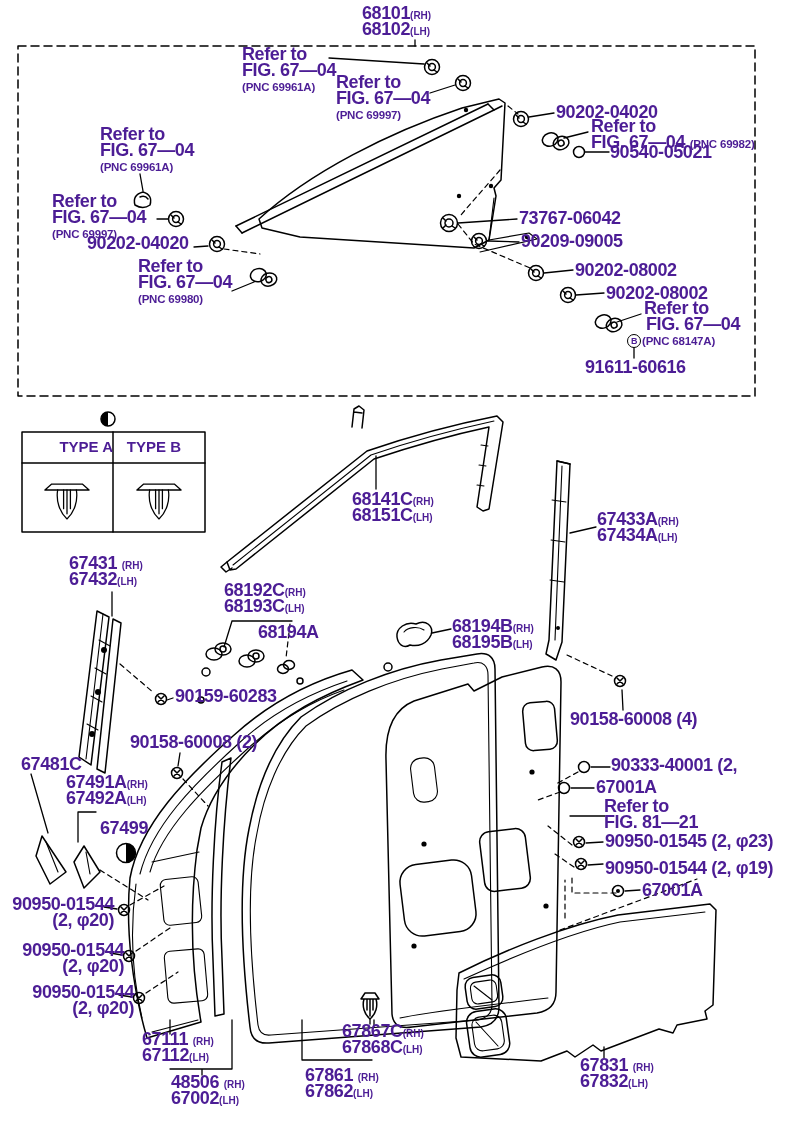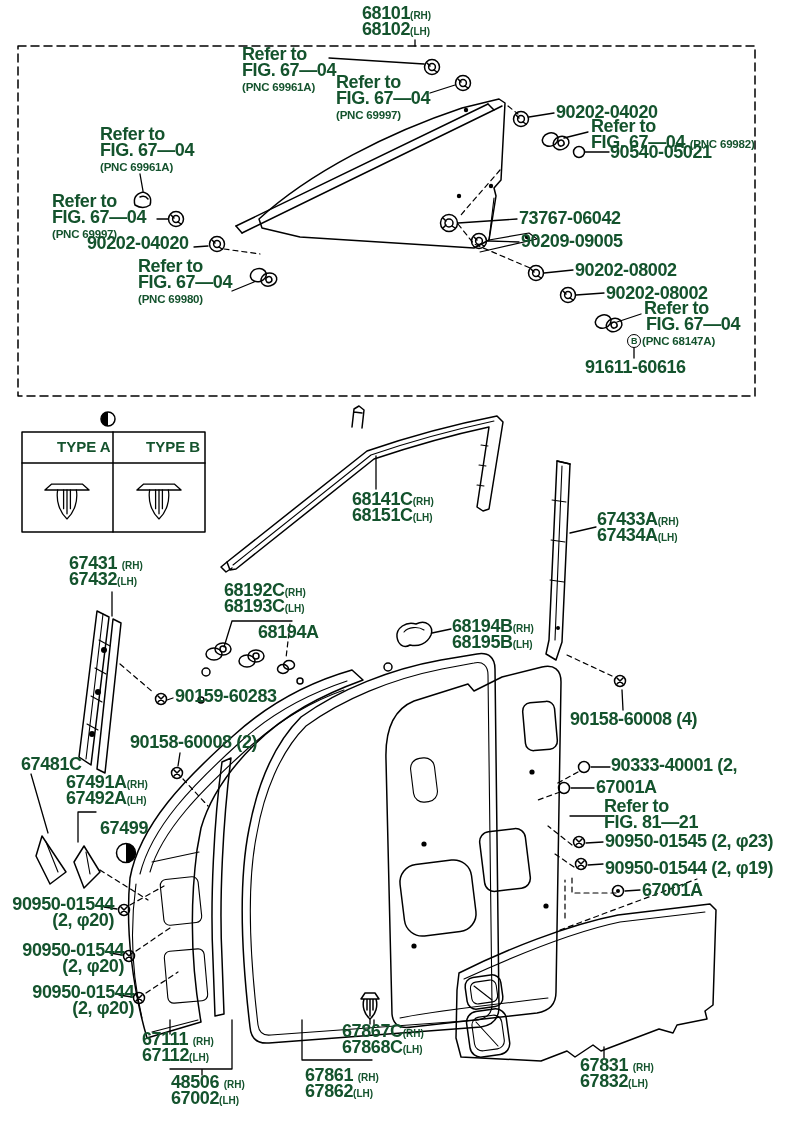--- a/index.html
+++ b/index.html
@@ -1,34 +1,34 @@
 <!DOCTYPE html>
 <html><head>
 <meta charset="utf-8">
 <style>
   html,body{margin:0;padding:0;background:#fff;}
   #canvas{position:relative;width:792px;height:1136px;background:#fff;overflow:hidden;
-          font-family:"Liberation Sans",sans-serif;color:#14532d;}
+          font-family:"Liberation Sans",sans-serif;color:#4c1d95;}
   svg{position:absolute;left:0;top:0;}
   svg path,svg line,svg rect,svg circle,svg ellipse,svg polyline{
       stroke:#000;fill:none;stroke-width:1.5;stroke-linecap:round;stroke-linejoin:round;}
   svg .w{stroke:none;}
   svg .fb{fill:#000;stroke:none;}
   svg .ldr{stroke-width:1.3;}
   svg .dsh{stroke-width:1.2;stroke-dasharray:5 4;}
   svg .thin{stroke-width:1.1;}
   .lbl{position:absolute;font-weight:700;font-size:18px;letter-spacing:-0.4px;white-space:nowrap;}
   .lbl .ln{line-height:16px;height:16px;}
   .sfx{font-size:10px;letter-spacing:0;}
   .pnc{font-size:11.5px;letter-spacing:-0.2px;}
   .lnp{line-height:14px;height:14px;}
   .r{text-align:right;}
   .bcirc{display:inline-block;width:12px;height:12px;border:1.5px solid #000;border-radius:50%;
          font-size:9px;line-height:12px;text-align:center;vertical-align:1px;margin-right:1px;}
-  .typehdr{position:absolute;font-weight:700;font-size:15px;text-align:left;letter-spacing:0;padding-left:33px;}
+  .typehdr{position:absolute;font-weight:700;font-size:15px;text-align:right;letter-spacing:0;}
   .footer{position:absolute;font-weight:400;font-size:15px;letter-spacing:0;margin-top:28px;}
 </style>
 </head>
 <body>
 
 <div id="canvas">
 
 <svg width="792" height="1136" viewBox="0 0 792 1136">
   <defs>
     <g id="grom">

